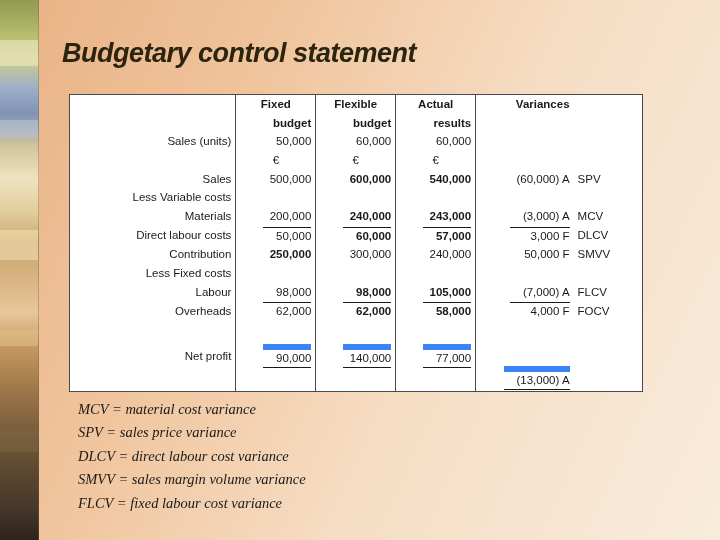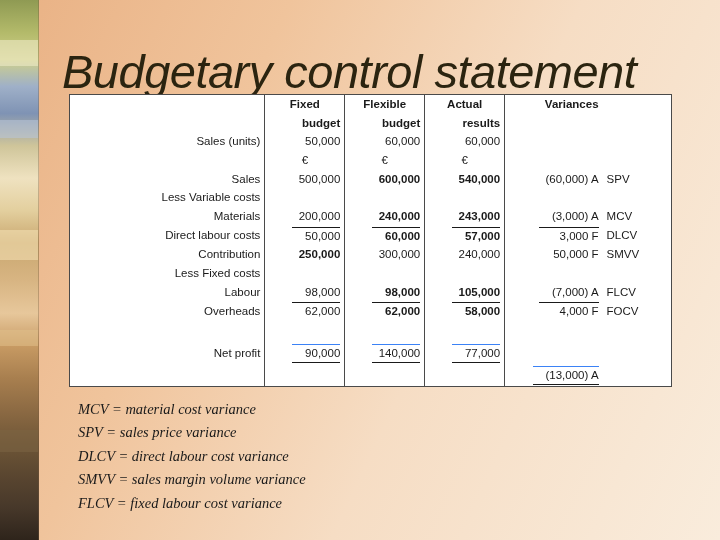--- a/index.html
+++ b/index.html
@@ -57,39 +57,38 @@
   }
   .left-strip .b1 { top: 40px;  height: 26px; background: #f2eccd; }
   .left-strip .b2 { top: 120px; height: 18px; background: #b9c7da; }
   .left-strip .b3 { top: 230px; height: 30px; background: #f6e4b8; }
   .left-strip .b4 { top: 330px; height: 16px; background: #e0c08a; }
   .left-strip .b5 { top: 430px; height: 22px; background: #7c6544; }
 
   .title {
     position: absolute;
     left: 62px;
-    top: 44px;
+    top: 38px;
     width: 620px;
     font-family: "Liberation Sans", sans-serif;
     font-style: italic;
-    font-weight: normal;
-    font-size: 47px;
+    font-weight: bold;
+    font-size: 27px;
     color: #2b2410;
     letter-spacing: -0.5px;
     white-space: nowrap;
   }
 
   .table-wrap {
     position: absolute;
     left: 69px;
     top: 94px;
     width: 572px;
     background: #ffffff;
     border: 1px solid #4a4a4a;
-    padding-left: 29px;
   }
   table.bcs {
     border-collapse: collapse;
     width: 100%;
     font-size: 11.5px;
     color: #1a1a1a;
   }
   table.bcs td {
     padding: 1px 4px;
     vertical-align: middle;
@@ -137,21 +136,21 @@
   .b { font-weight: bold; }
   .num-underline {
     display: inline-block;
     border-top: 1px solid #1a1a1a;
     padding-top: 0px;
     min-width: 48px;
     text-align: right;
   }
   .num-underline-b {
     display: inline-block;
-    border-top: 1px solid #3b82f6;
+    border-top: 6px solid #3b82f6;
     border-bottom: 1px solid #1a1a1a;
     min-width: 48px;
   }
 
   .legend {
     position: absolute;
     left: 78px;
     top: 398px;
     width: 560px;
     font-family: "Liberation Serif", serif;

